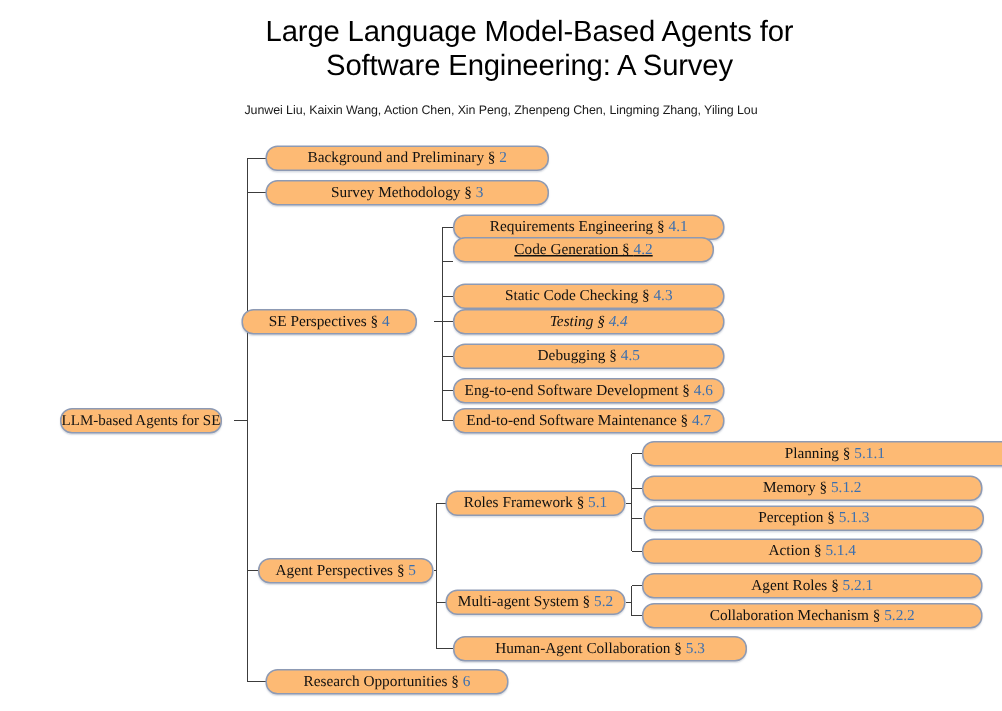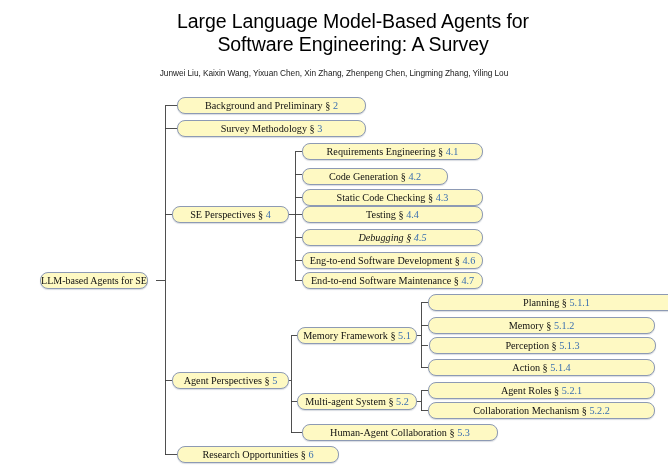--- a/index.html
+++ b/index.html
@@ -63,21 +63,21 @@
   }
 
   
   .node {
     position: absolute;
     box-sizing: border-box;
     height: 17px;
     line-height: 15px;
     border: 1px solid #8d9ab4;
     border-radius: 8px;
-    background: #fef9c3;
+    background: #fdba74;
     text-align: center;
     font-size: 10.2px;
     color: #111111;
     white-space: nowrap;
     overflow: hidden;
     box-shadow: 0 1px 1px rgba(120,130,150,0.28);
   }
   .node .sec {
     color: #3a6fb0;
   }
@@ -89,21 +89,21 @@
   .lvl4 { }
 </style>
 </head>
 <body>
 
 <div id="header">
   <div id="title">
     <span>Large Language Model-Based Agents for</span>
     <span class="line2">Software Engineering: A Survey</span>
   </div>
-  <div id="authors">Junwei Liu, Kaixin Wang, Yixuan Chen, Xin Zhang, Zhenpeng Chen, Lingming Zhang, Yiling Lou</div>
+  <div id="authors">Junwei Liu, Kaixin Wang, Action Chen, Xin Peng, Zhenpeng Chen, Lingming Zhang, Yiling Lou</div>
 </div>
 
 <div id="tree">
   <svg id="edges" viewBox="0 0 668 474" width="668" height="474">
       <path d="M156 280.5 L165 280.5" stroke="#3c3c3c" stroke-width="0.9" fill="none" shape-rendering="crispEdges"></path>
       <path d="M165 105.5 L165 454.5" stroke="#3c3c3c" stroke-width="0.9" fill="none" shape-rendering="crispEdges"></path>
       <path d="M165 105.5 L177 105.5" stroke="#3c3c3c" stroke-width="0.9" fill="none" shape-rendering="crispEdges"></path>
       <path d="M165 128.5 L177 128.5" stroke="#3c3c3c" stroke-width="0.9" fill="none" shape-rendering="crispEdges"></path>
       <path d="M165 214.5 L172 214.5" stroke="#3c3c3c" stroke-width="0.9" fill="none" shape-rendering="crispEdges"></path>
       <path d="M165 380.5 L172 380.5" stroke="#3c3c3c" stroke-width="0.9" fill="none" shape-rendering="crispEdges"></path>
@@ -130,30 +130,30 @@
       <path d="M421 367.5 L428 367.5" stroke="#3c3c3c" stroke-width="0.9" fill="none" shape-rendering="crispEdges"></path>
       <path d="M417 401.5 L421 401.5" stroke="#3c3c3c" stroke-width="0.9" fill="none" shape-rendering="crispEdges"></path>
       <path d="M421 390.5 L421 410.5" stroke="#3c3c3c" stroke-width="0.9" fill="none" shape-rendering="crispEdges"></path>
       <path d="M421 390.5 L428 390.5" stroke="#3c3c3c" stroke-width="0.9" fill="none" shape-rendering="crispEdges"></path>
       <path d="M421 410.5 L428 410.5" stroke="#3c3c3c" stroke-width="0.9" fill="none" shape-rendering="crispEdges"></path>
     </svg>
   <div id="nodes-layer">
       <div class="node root" style="left: 40px; top: 272px; width: 108px;"><span>LLM-based Agents for SE</span></div>
       <div class="node lvl2" style="left: 177px; top: 97px; width: 189px;"><span>Background and Preliminary § </span><span class="sec" style="color: rgb(58, 111, 176);">2</span></div>
       <div class="node lvl2" style="left: 177px; top: 120px; width: 189px;"><span>Survey Methodology § </span><span class="sec" style="color: rgb(58, 111, 176);">3</span></div>
-      <div class="node lvl2" style="left: 172px; top: 206px; width: 117px;"><span>SE Perspectives § </span><span class="sec" style="color: rgb(58, 111, 176);">4</span></div>
+      <div class="node lvl2" style="left: 161px; top: 206px; width: 117px;"><span>SE Perspectives § </span><span class="sec" style="color: rgb(58, 111, 176);">4</span></div>
       <div class="node lvl3" style="left: 302px; top: 143px; width: 181px;"><span>Requirements Engineering § </span><span class="sec" style="color: rgb(58, 111, 176);">4.1</span></div>
-      <div class="node lvl3" style="left: 302px; top: 168px; width: 146px;"><span>Code Generation § </span><span class="sec" style="color: rgb(58, 111, 176);">4.2</span></div>
+      <div class="node lvl3" style="left: 302px; top: 158px; width: 174px; text-decoration: underline;"><span>Code Generation § </span><span class="sec" style="color: rgb(58, 111, 176);">4.2</span></div>
       <div class="node lvl3" style="left: 302px; top: 189px; width: 181px;"><span>Static Code Checking § </span><span class="sec" style="color: rgb(58, 111, 176);">4.3</span></div>
-      <div class="node lvl3" style="left: 302px; top: 206px; width: 181px;"><span>Testing § </span><span class="sec" style="color: rgb(58, 111, 176);">4.4</span></div>
-      <div class="node lvl3" style="left: 302px; top: 229px; width: 181px; font-style: italic;"><span>Debugging § </span><span class="sec" style="color: rgb(58, 111, 176);">4.5</span></div>
+      <div class="node lvl3" style="left: 302px; top: 206px; width: 181px; font-style: italic;"><span>Testing § </span><span class="sec" style="color: rgb(58, 111, 176);">4.4</span></div>
+      <div class="node lvl3" style="left: 302px; top: 229px; width: 181px;"><span>Debugging § </span><span class="sec" style="color: rgb(58, 111, 176);">4.5</span></div>
       <div class="node lvl3" style="left: 302px; top: 252px; width: 181px;"><span>Eng-to-end Software Development § </span><span class="sec" style="color: rgb(58, 111, 176);">4.6</span></div>
       <div class="node lvl3" style="left: 302px; top: 272px; width: 181px;"><span>End-to-end Software Maintenance § </span><span class="sec" style="color: rgb(58, 111, 176);">4.7</span></div>
       <div class="node lvl2" style="left: 172px; top: 372px; width: 117px;"><span>Agent Perspectives § </span><span class="sec" style="color: rgb(58, 111, 176);">5</span></div>
-      <div class="node lvl3" style="left: 297px; top: 327px; width: 120px;"><span>Memory Framework § </span><span class="sec" style="color: rgb(58, 111, 176);">5.1</span></div>
+      <div class="node lvl3" style="left: 297px; top: 327px; width: 120px;"><span>Roles Framework § </span><span class="sec" style="color: rgb(58, 111, 176);">5.1</span></div>
       <div class="node lvl4" style="left: 428px; top: 294px; width: 257px;"><span>Planning § </span><span class="sec" style="color: rgb(58, 111, 176);">5.1.1</span></div>
       <div class="node lvl4" style="left: 428px; top: 317px; width: 227px;"><span>Memory § </span><span class="sec" style="color: rgb(58, 111, 176);">5.1.2</span></div>
       <div class="node lvl4" style="left: 429px; top: 337px; width: 227px;"><span>Perception § </span><span class="sec" style="color: rgb(58, 111, 176);">5.1.3</span></div>
       <div class="node lvl4" style="left: 428px; top: 359px; width: 227px;"><span>Action § </span><span class="sec" style="color: rgb(58, 111, 176);">5.1.4</span></div>
       <div class="node lvl3" style="left: 297px; top: 393px; width: 120px;"><span>Multi-agent System § </span><span class="sec" style="color: rgb(58, 111, 176);">5.2</span></div>
       <div class="node lvl4" style="left: 428px; top: 382px; width: 227px;"><span>Agent Roles § </span><span class="sec" style="color: rgb(58, 111, 176);">5.2.1</span></div>
       <div class="node lvl4" style="left: 428px; top: 402px; width: 227px;"><span>Collaboration Mechanism § </span><span class="sec" style="color: rgb(58, 111, 176);">5.2.2</span></div>
       <div class="node lvl3" style="left: 302px; top: 424px; width: 196px;"><span>Human-Agent Collaboration § </span><span class="sec" style="color: rgb(58, 111, 176);">5.3</span></div>
       <div class="node lvl2" style="left: 177px; top: 446px; width: 162px;"><span>Research Opportunities § </span><span class="sec" style="color: rgb(58, 111, 176);">6</span></div>
     </div>

